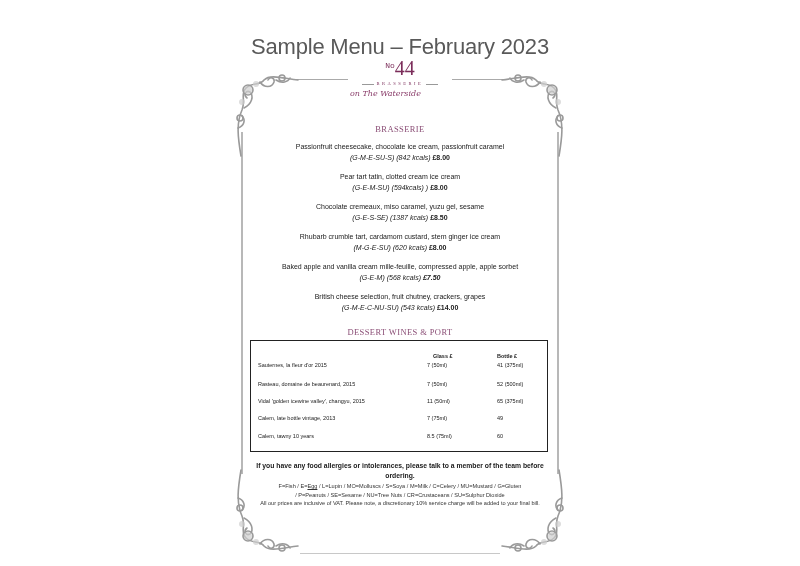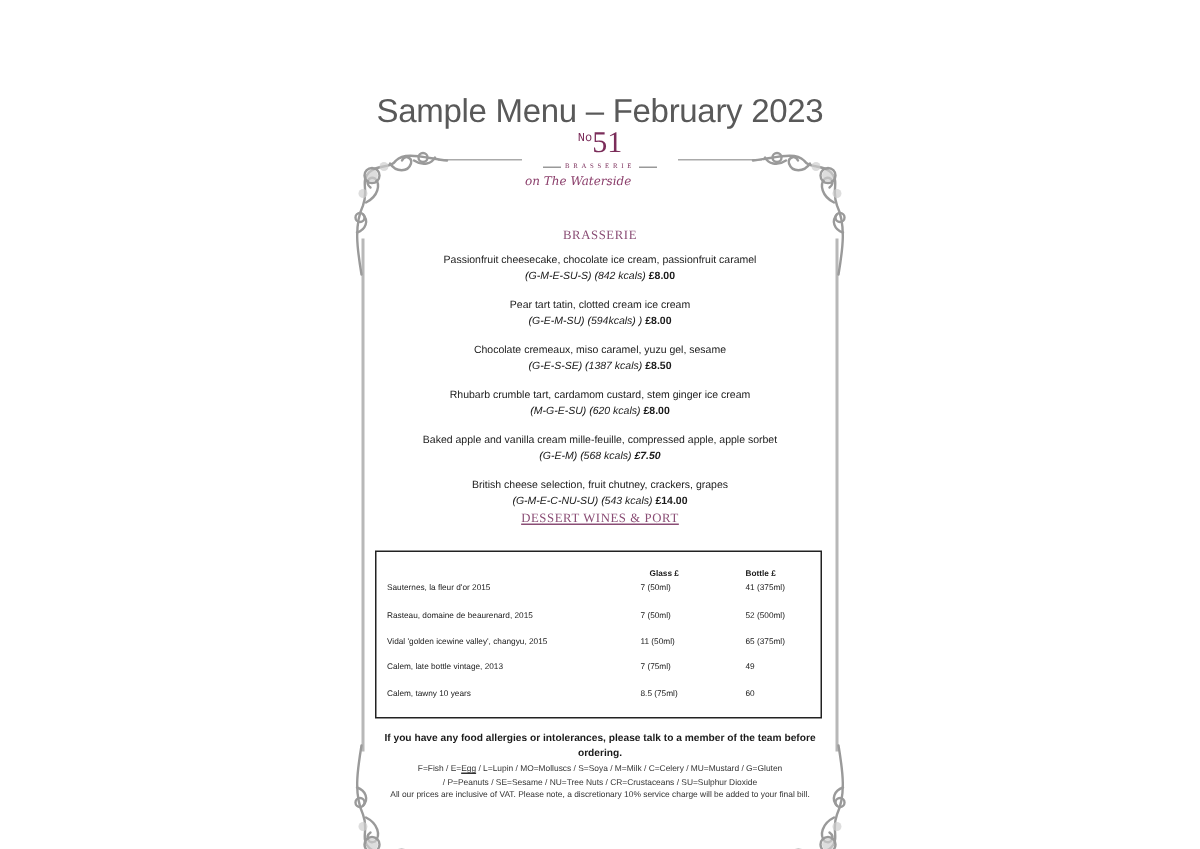--- a/index.html
+++ b/index.html
@@ -1,20 +1,20 @@
 <!DOCTYPE html>
 <html><head>
   <meta charset="utf-8">
   <style>
     * { margin: 0; padding: 0; box-sizing: border-box; }
     html, body {
       width: 800px; height: 566px; background: #ffffff; overflow: hidden;
       font-family: "Liberation Sans", sans-serif; color: #1a1a1a;
     }
-    .page { position: relative; width: 800px; height: 430px; background: #fff; margin-top: 27px; }
+    .page { position: relative; width: 800px; height: 430px; background: #fff; }
 
     .doc-title {
       position: absolute; left: 0; top: 34px; width: 800px;
       text-align: center; font-size: 22px; color: #595959;
       font-family: "Liberation Sans", sans-serif; letter-spacing: -0.2px;
     }
 
     
     .frame-line { position: absolute; background: #b8b8b8; }
     .frame-left { left: 241px; top: 132px; width: 1.5px; height: 342px; }
@@ -43,21 +43,21 @@
     .logo-tag {
       position: absolute; left: 0; top: 31px; width: 100px; text-align: left;
       font-family: "DejaVu Serif", serif; font-style: italic; font-size: 8px; color: #8a3d6a;
     }
 
     .section-heading {
       position: absolute; left: 0; width: 800px; text-align: center;
       font-family: "Liberation Serif", serif; font-size: 8.5px; color: #8a4d75; letter-spacing: 0.4px;
     }
     .sec-desserts { top: 124px; }
-    .sec-wines { top: 313px; text-decoration: underline; }
+    .sec-wines { top: 327px; }
 
     .dish { position: absolute; left: 0; width: 800px; text-align: center; font-size: 7px; line-height: 11px; color: #1a1a1a; }
     .dish .desc { display: block; }
     .dish .meta { display: block; }
     .dish .allergens, .dish .kcals { font-style: italic; }
     .dish .price { font-weight: bold; }
 
     .wine-table {
       position: absolute; left: 250px; top: 340px; width: 298px; height: 112px;
       border: 1.5px solid #222; background: #fff;
@@ -159,21 +159,21 @@
       </g>
       <g fill="#cfcfcf" opacity="0.7">
         <circle cx="18" cy="22" r="4"></circle>
         <circle cx="26" cy="16" r="3"></circle>
         <circle cx="12" cy="34" r="3"></circle>
       </g>
     </svg>
   </div>
 
   <div class="logo">
-    <span class="logo-no">No</span><span class="logo-num">51</span>
+    <span class="logo-no">No</span><span class="logo-num">44</span>
     <div class="logo-brasserie">BRASSERIE</div>
     <div class="logo-tag">on The Waterside</div>
   </div>
 
   <div class="section-heading sec-desserts">BRASSERIE</div>
 
   <div class="dish" style="top:141px;">
     <span class="desc">Passionfruit cheesecake, chocolate ice cream, passionfruit caramel</span>
     <span class="meta"><span class="allergens">(G-M-E-SU-S)</span> <span class="kcals">(842 kcals)</span> <span class="price">£8.00</span></span>
   </div>

